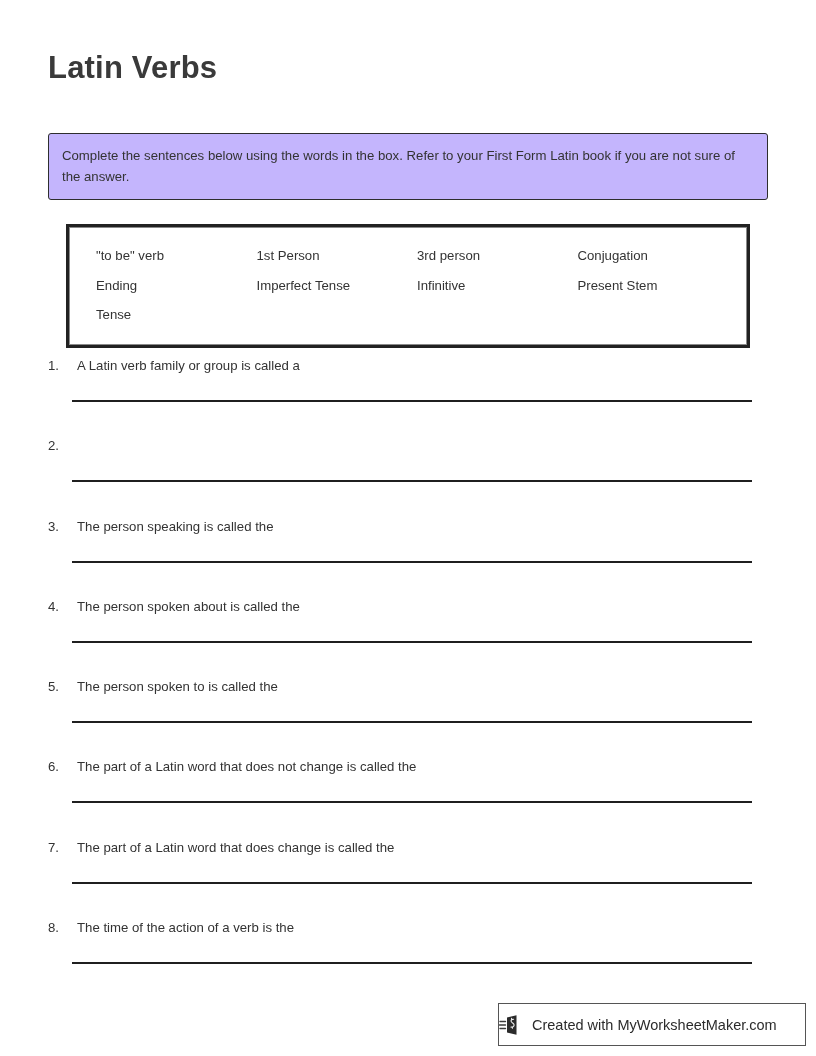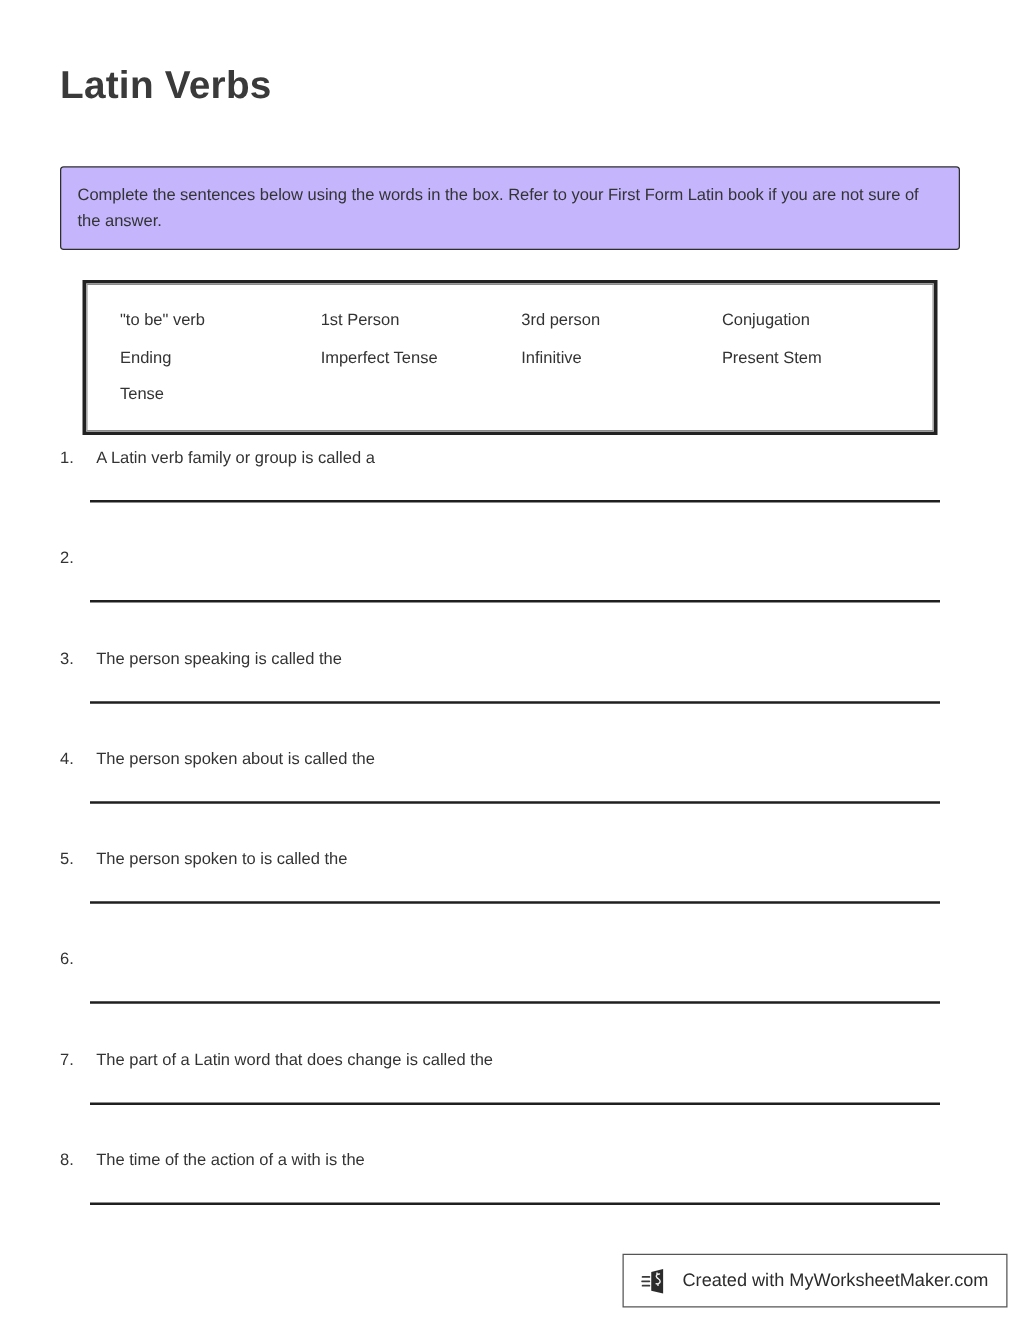--- a/index.html
+++ b/index.html
@@ -127,21 +127,20 @@
     position: absolute;
     left: 498px;
     top: 1003px;
     width: 308px;
     height: 43px;
     box-sizing: border-box;
     border: 1.3px solid #555555;
     background: #ffffff;
     display: flex;
     align-items: center;
-    padding-left: 14px;
   }
   .footer-logo {
     width: 24px;
     height: 24px;
     flex: 0 0 24px;
     margin-right: 9px;
     position: relative;
   }
   .footer-text {
     font-size: 14.5px;
@@ -214,36 +213,37 @@
       <div class="question-row">
         <span class="question-number">5.</span>
         <span class="question-text">The person spoken to is called the</span>
       </div>
       <div class="answer-line"></div>
     </div>
 
     <div class="question-item">
       <div class="question-row">
         <span class="question-number">6.</span>
+        <span class="question-text">The part of a Latin word that does not change is called the</span>
       </div>
       <div class="answer-line"></div>
     </div>
 
     <div class="question-item">
       <div class="question-row">
         <span class="question-number">7.</span>
         <span class="question-text">The part of a Latin word that does change is called the</span>
       </div>
       <div class="answer-line"></div>
     </div>
 
     <div class="question-item">
       <div class="question-row">
         <span class="question-number">8.</span>
-        <span class="question-text">The time of the action of a with is the</span>
+        <span class="question-text">The time of the action of a verb is the</span>
       </div>
       <div class="answer-line"></div>
     </div>
 
   </div>
 
   <div class="footer-badge">
     <span class="footer-logo">
       <svg width="24" height="24" viewBox="0 0 24 24" aria-hidden="true">
         <g stroke="#3a3a3a" stroke-width="1.4" stroke-linecap="round">

